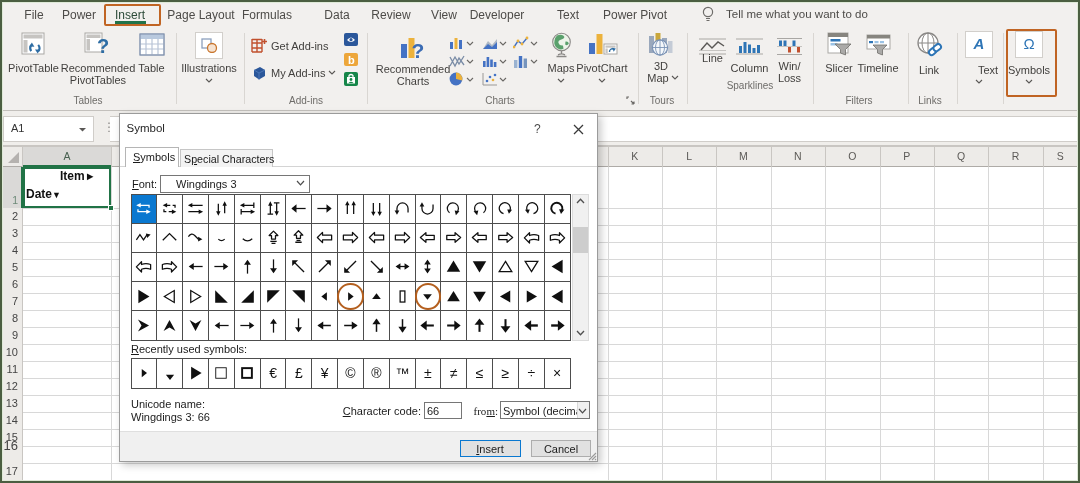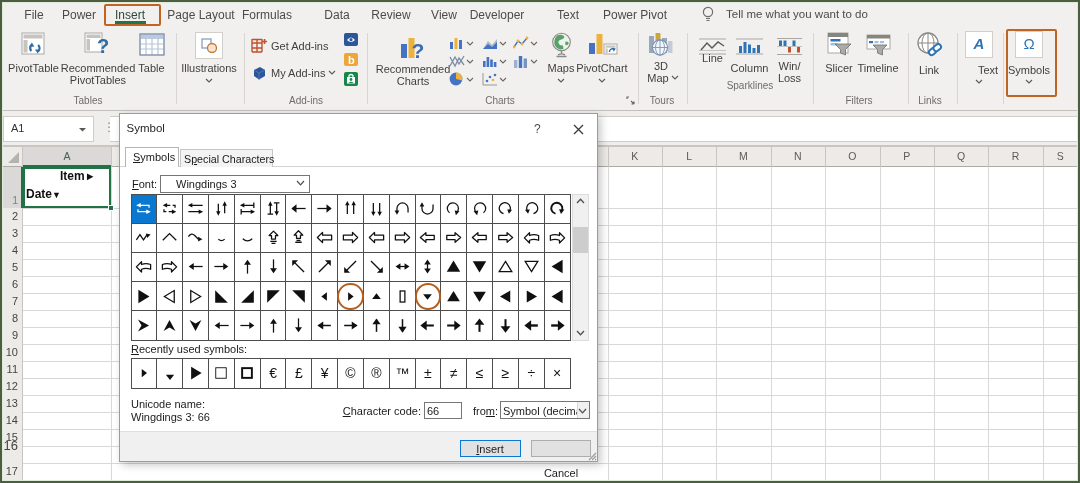--- a/index.html
+++ b/index.html
@@ -1144,27 +1144,27 @@
     <div class="rcell">≤</div>
     <div class="rcell">≥</div>
     <div class="rcell">÷</div>
     <div class="rcell">×</div>
   </div>
 <div class="dlg-txt" style="left:131px;top:398px;z-index:11;">Unicode name:</div>
 <div class="dlg-txt" style="left:131px;top:411px;z-index:11;">Wingdings 3: 66</div>
 <div class="dlg-txt" style="left:340px;top:405px;width:81px;text-align:right;z-index:11;"><u>C</u>haracter code:</div>
 <div class="ab" style="left:423.5px;top:401.5px;width:38px;height:17.5px;background:#fff;border:1px solid #767676;z-index:11;"></div>
 <div class="dlg-txt" style="left:427px;top:405px;z-index:11;">66</div>
-<div class="dlg-txt" style="left:468px;top:405px;width:30px;text-align:right;z-index:11;">fro<u>m</u>:</div>
+<div class="dlg-txt" style="left:468px;top:405px;width:30px;text-align:right;z-index:11;font-family:Liberation Serif, serif;">fro<u>m</u>:</div>
 <div class="ab" style="left:499.5px;top:401px;width:90px;height:18px;background:#fff;border:1px solid #767676;overflow:hidden;z-index:11;"></div>
 <div class="dlg-txt" style="left:503px;top:404.5px;width:74px;overflow:hidden;z-index:11;">Symbol (decimal)</div>
 <div class="ab" style="left:576.5px;top:402px;width:12px;height:16px;background:#f0f0f0;border-left:1px solid #d9d9d9;z-index:11;"></div>
 <svg class="ab" style="z-index:12;left:578px;top:408px" width="9" height="6" viewBox="0 0 9 6">
     <path d="M1,1 L4.5,4.8 L8,1" stroke="#4c4c4c" fill="none" stroke-width="1.2"></path>
   </svg>
 <div class="ab" style="left:120px;top:431px;width:477px;height:30px;background:#f0f0f0;border-top:1px solid #dfdfdf;z-index:11;"></div>
 <div class="ab" style="left:459.5px;top:439.5px;width:61px;height:17.5px;background:#e1e1e1;border:1.5px solid #0a78d0;z-index:11;"></div>
 <div class="dlg-txt" style="left:459.5px;top:443px;width:61px;text-align:center;z-index:11;"><u>I</u>nsert</div>
 <div class="ab" style="left:531px;top:439.5px;width:60px;height:17.5px;background:#e1e1e1;border:1px solid #adadad;z-index:11;"></div>
-<div class="dlg-txt" style="left:531px;top:443px;width:60px;text-align:center;z-index:11;margin-top:24px;">Cancel</div>
+<div class="dlg-txt" style="left:531px;top:443px;width:60px;text-align:center;z-index:11;">Cancel</div>
 <svg class="ab" style="z-index:12;left:588px;top:452px" width="9" height="9" viewBox="0 0 9 9">
     <path d="M8,1 L1,8 M8,4 L4,8 M8,7 L7,8" stroke="#9a9a9a" stroke-width="1.1"></path>
   </svg>
 <div class="frame"></div>
 </body></html>

